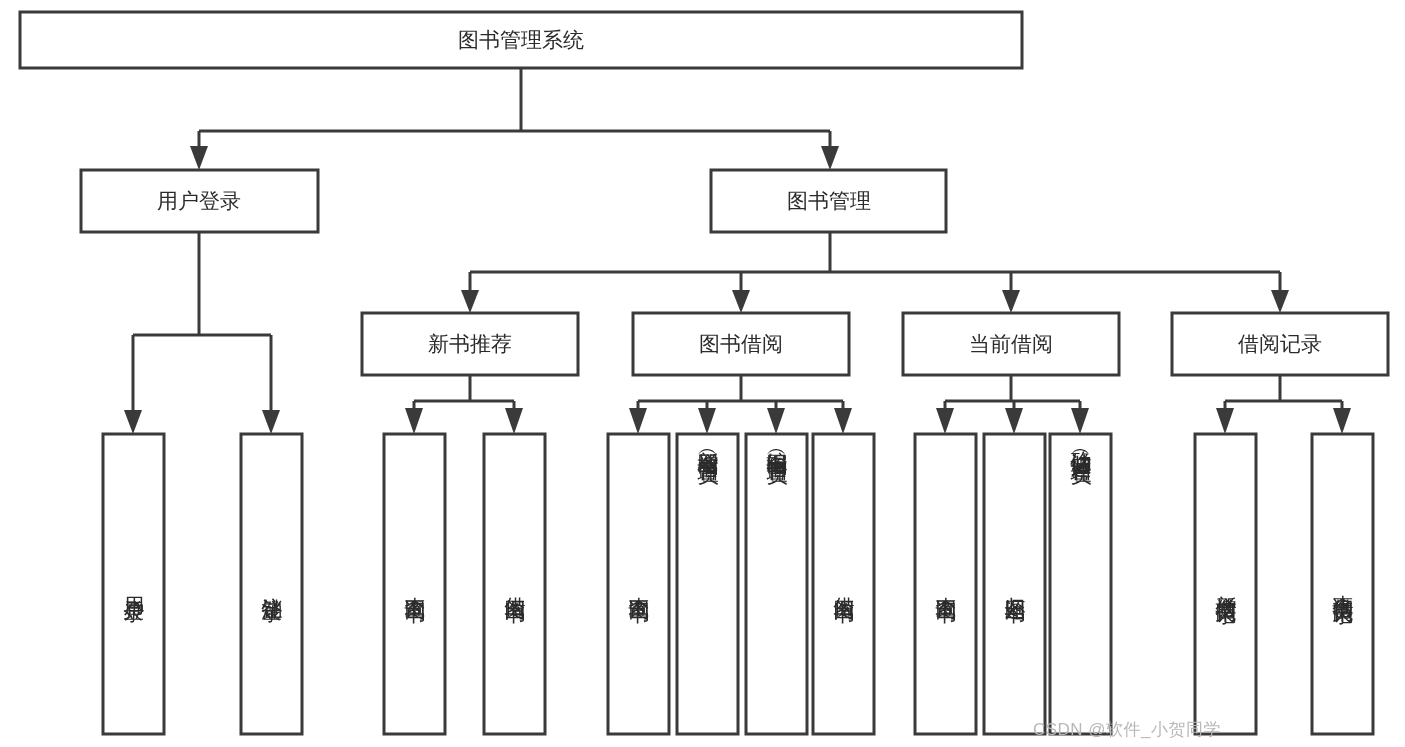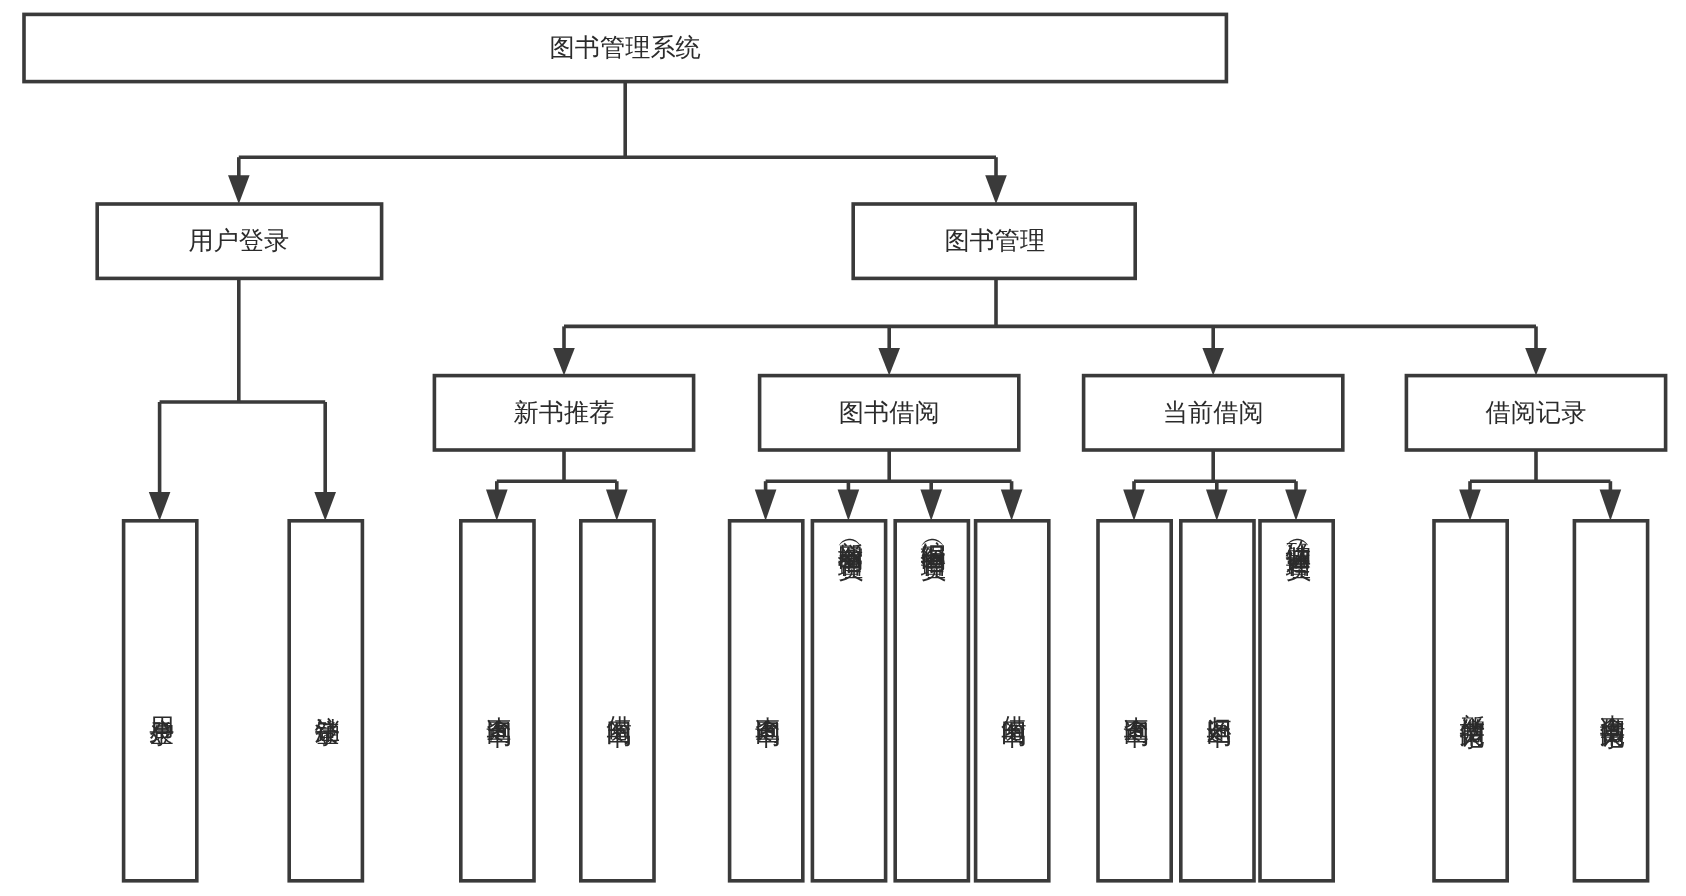--- a/index.html
+++ b/index.html
@@ -229,13 +229,14 @@
   <div class="leaf-label-wrap" style="left:1050px; top:434px; width:61px; height:300px; align-items:flex-start;">
     <span class="leaf-label">确认归还（管理员）</span>
   </div>
   <div class="leaf-label-wrap" style="left:1195px; top:434px; width:61px; height:300px;">
     <span class="leaf-label">新增借阅记录</span>
   </div>
   <div class="leaf-label-wrap" style="left:1312px; top:434px; width:61px; height:300px;">
     <span class="leaf-label">查询借阅记录</span>
   </div>
 
+  <div class="watermark">CSDN @软件_小贺同学</div>
 </div>
 
 </body></html>

